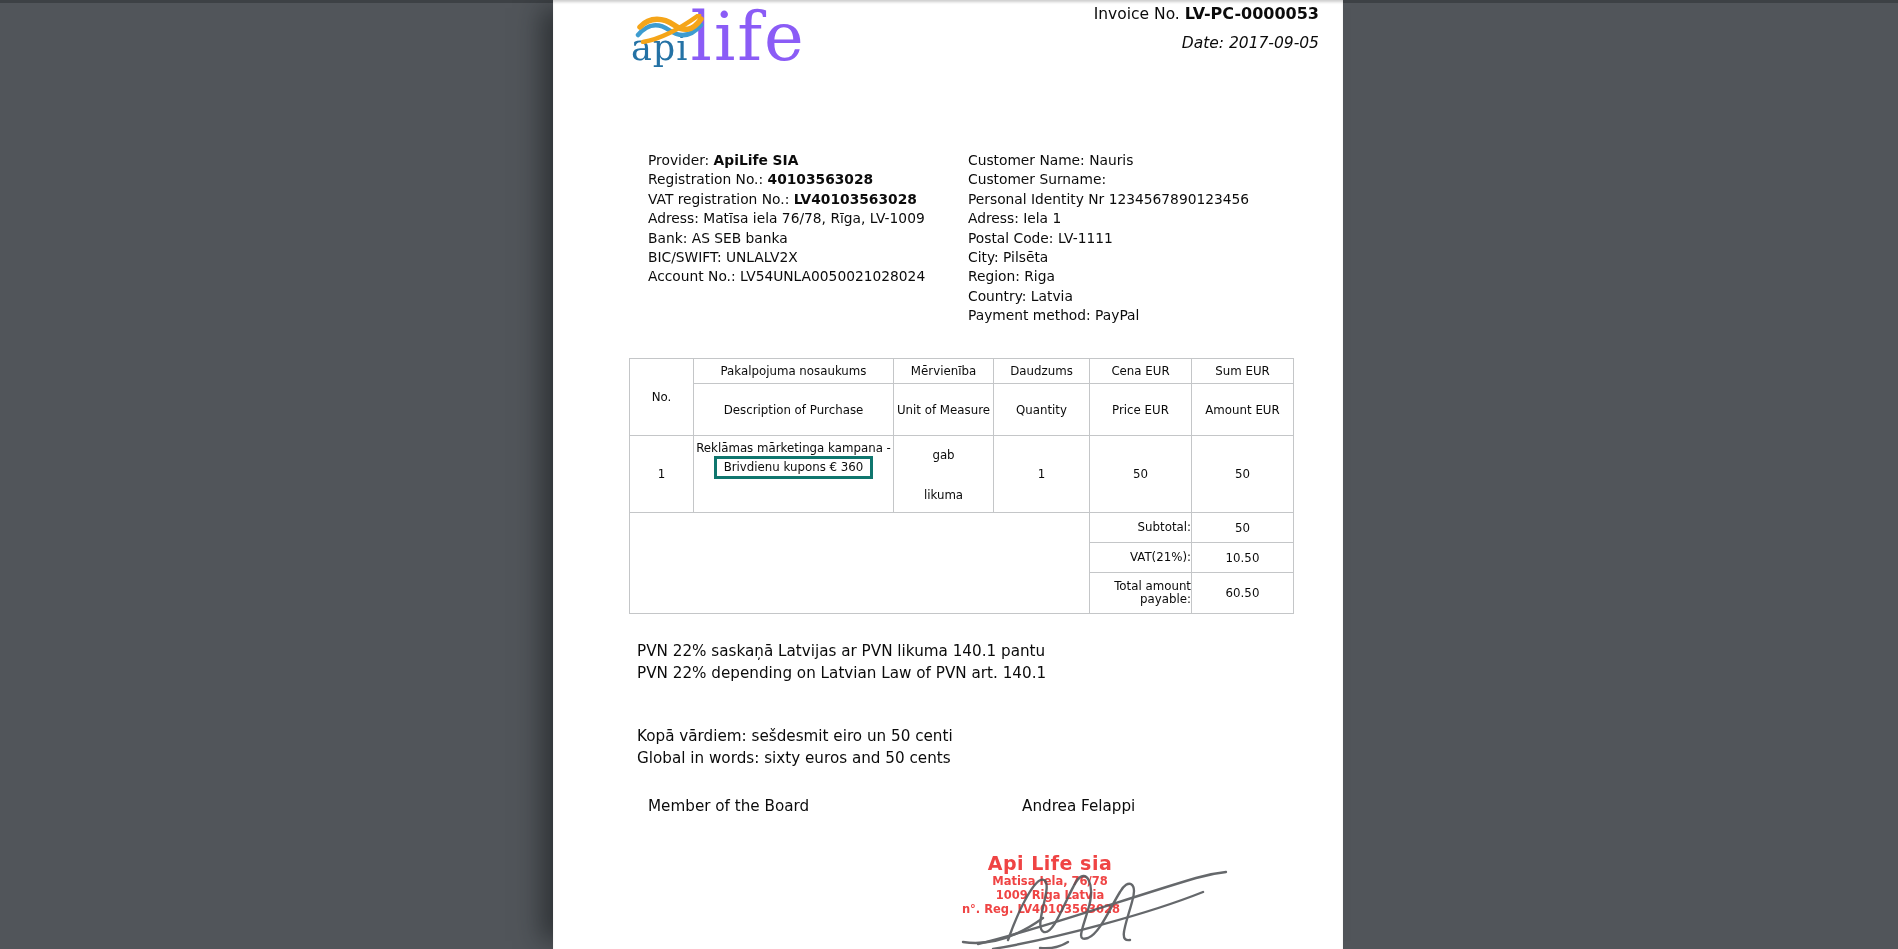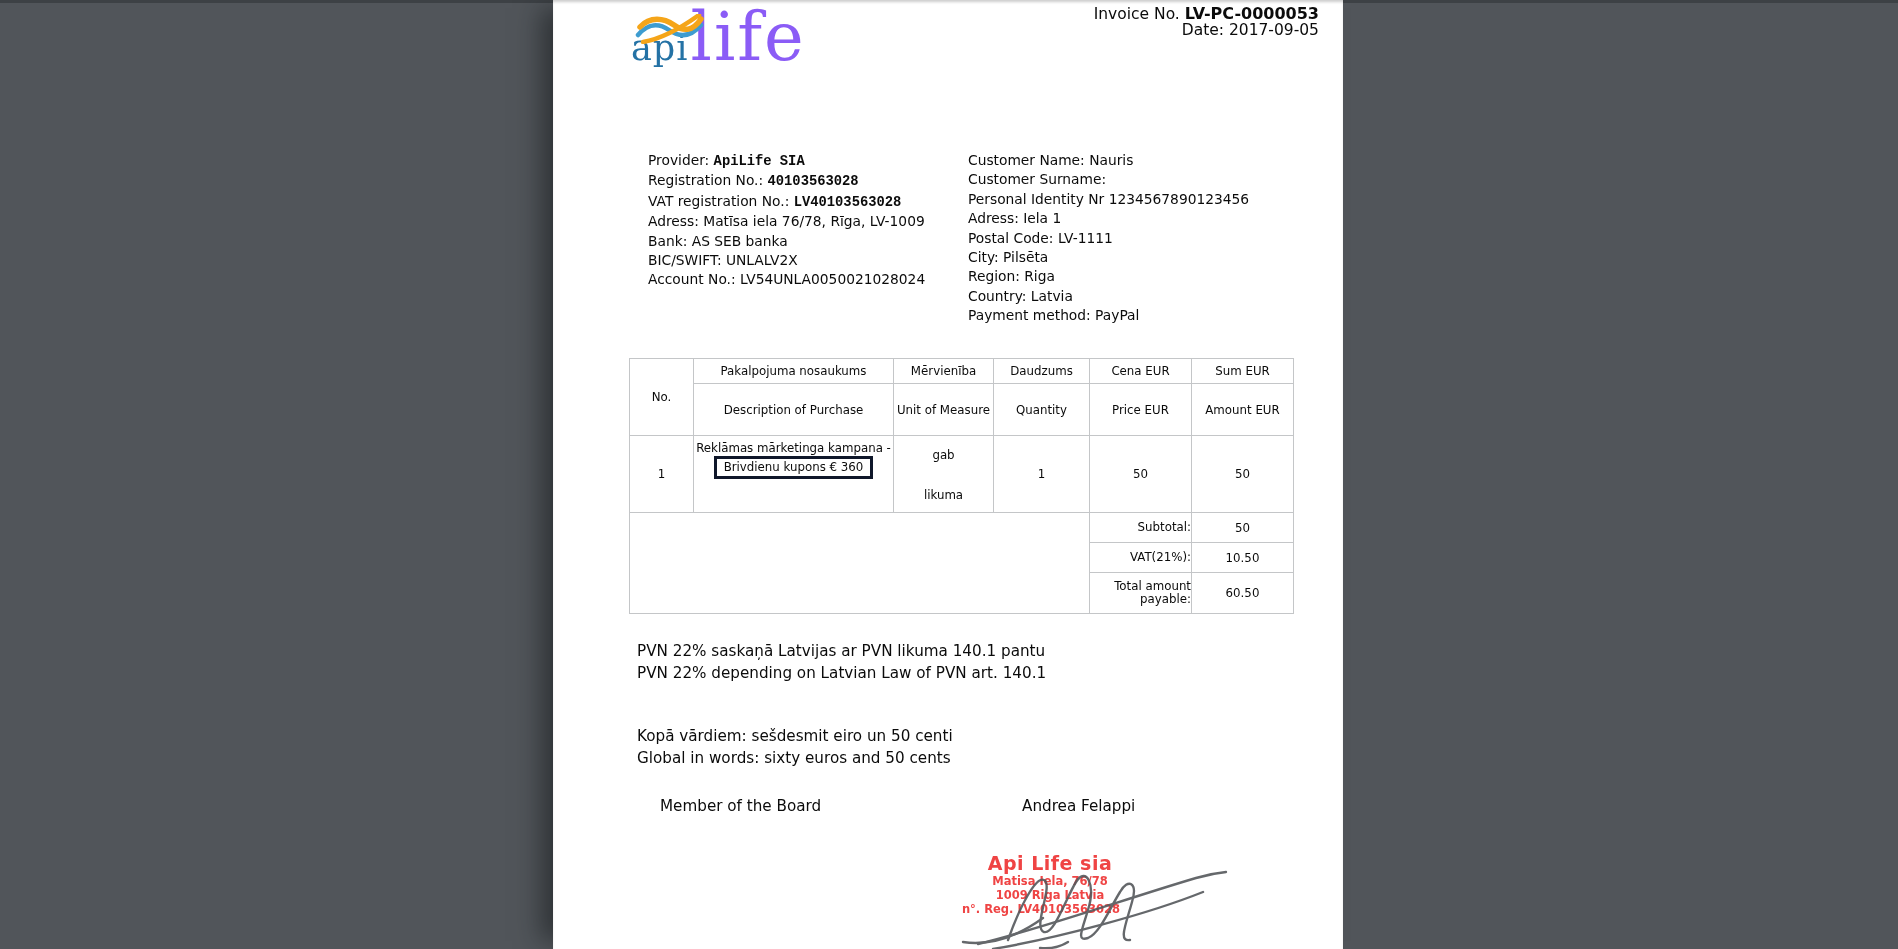--- a/index.html
+++ b/index.html
@@ -22,27 +22,27 @@
   .logo { position:absolute; left:78px; top:4px; display:flex; align-items:baseline; }
   .logo-api-wrap { position:relative; padding-top:16px; }
   .logo-wave { position:absolute; left:4px; top:2px; }
   .logo-api { font-family:"DejaVu Serif", serif; font-size:35px; color:#2472a5; letter-spacing:1px; }
   .logo-life { font-family:"DejaVu Serif", serif; font-size:67px; line-height:1; color:#8b5cf6; margin-left:2px; letter-spacing:2px; }
 
   
   .inv-info { position:absolute; right:24px; top:6px; text-align:right; font-size:15.5px; line-height:16px; }
   .inv-line { margin-bottom:0; }
   .inv-no { font-weight:bold; font-size:16px; }
-  .inv-date { margin-top:0; }
+  .inv-date { margin-top:13px;font-style:italic; }
 
   
   .party { position:absolute; top:151px; font-size:13.8px; line-height:19.4px; white-space:nowrap; }
   .provider { left:95px; }
   .customer { left:415px; }
-  .bold { font-weight:bold;font-family:Liberation Mono, monospace; }
+  .bold { font-weight:bold; }
 
   
   table.items {
     position:absolute; left:76px; top:358px;
     border-collapse:collapse; table-layout:fixed; width:664px;
     font-size:11.8px; text-align:center;
   }
   table.items td { border:1px solid #c4c6c8; vertical-align:middle; padding:0; }
   td.no-cell { width:64px; }
   td.desc-cell { width:200px; }
@@ -51,34 +51,34 @@
   td.price-cell { width:102px; }
   td.sum-cell { width:102px; }
   tr.hdr1 td { height:25px; }
   tr.hdr2 td { height:52px; }
   tr.data td { height:77px; }
   tr.data td.desc-cell { vertical-align:top; padding-top:5px;margin-left:21px; }
   tr.data td.unit-cell { vertical-align:top; }
   .unit-lv { margin-top:12px; }
   .unit-en { margin-top:26px; }
   .hl-box {
-    display:inline-block; border:3px solid #0f172a; padding:1px 7px 2px 7px; margin-top:1px;
+    display:inline-block; border:3px solid #0f766e; padding:1px 7px 2px 7px; margin-top:1px;
   }
   tr.tot td { height:30px; }
   tr.tot-last td { height:41px; }
   td.tot-label { text-align:right; padding-right:8px; padding-left:6px; line-height:13.5px; }
   td.empty-span { background:#ffffff; }
 
   
   .rules { position:absolute; left:84px; top:641px; font-size:15.2px; line-height:21.6px; }
   .words { position:absolute; left:84px; top:726px; font-size:15.2px; line-height:21.6px; }
 
   
   .sig-row { position:absolute; left:95px; top:797px; width:640px; font-size:15.2px; }
-  .sig-left { position:absolute; left:12px; top:0; }
+  .sig-left { position:absolute; left:0; top:0; }
   .sig-right { position:absolute; left:374px; top:0; }
 
   .stamp { position:absolute; left:392px; top:852px; width:210px; text-align:center; color:#ef4444; }
   .stamp-company { font-size:19px; font-weight:bold; letter-spacing:0.5px; line-height:22px; }
   .stamp-line { font-size:11.5px; font-weight:bold; line-height:14.2px; }
   .stamp-line-3 { margin-left:-18px; }
 
   .scribble { position:absolute; left:395px; top:858px; z-index:3; }
 </style>
 </head>

